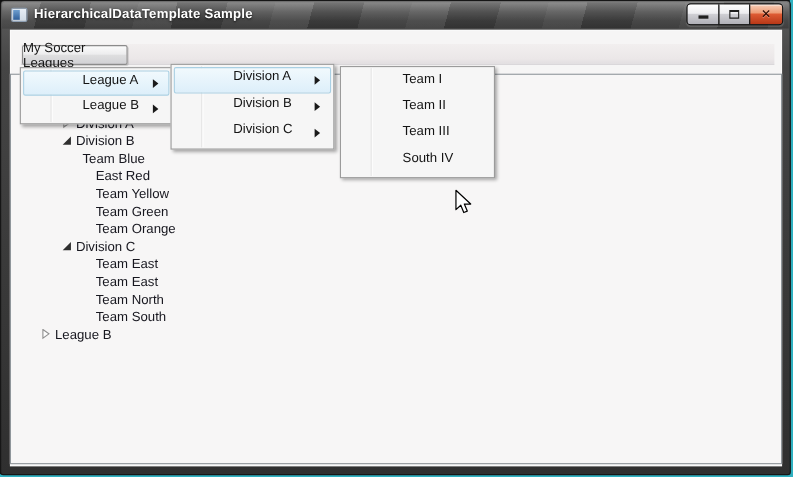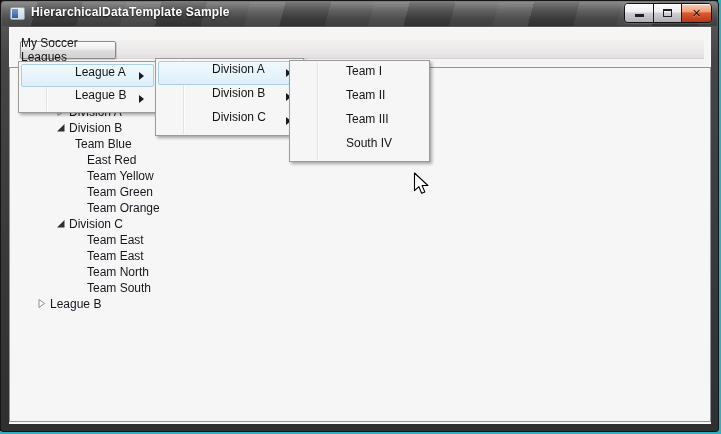--- a/index.html
+++ b/index.html
@@ -58,21 +58,21 @@
   .menu-item{position:relative;margin:0 2px;display:flex;align-items:flex-start;padding-left:53px;
     font-size:12px;color:#141414;border:1px solid transparent;border-radius:2px;box-sizing:border-box;z-index:2;}
   .mi23{height:23px;}
   .mi24{height:24px;}
   .menu-item.hl{background:linear-gradient(180deg,#f1f9fd 0,#ddeffa 100%);border-color:#a9d0e4;}
   .submenu-arrow{position:absolute;right:9px;top:50%;transform:translateY(-50%);width:0;height:0;
     border-left:5px solid #1a1a1a;border-top:4px solid transparent;border-bottom:4px solid transparent;}
 
   #popup-leagues{left:9px;top:34px;width:139px;z-index:5;}
   #popup-divisions{left:146px;top:31px;width:149px;z-index:6;}
-  #popup-teams{left:280px;top:33px;width:141px;z-index:7;}
+  #popup-teams{left:300px;top:33px;width:141px;z-index:7;}
 
   #cursor{position:absolute;left:404px;top:145px;z-index:20;}
 </style>
 </head>
 <body>
 
 <div id="stage">
   <div id="desk-right"></div>
   <div id="desk-bottom"></div>
 

